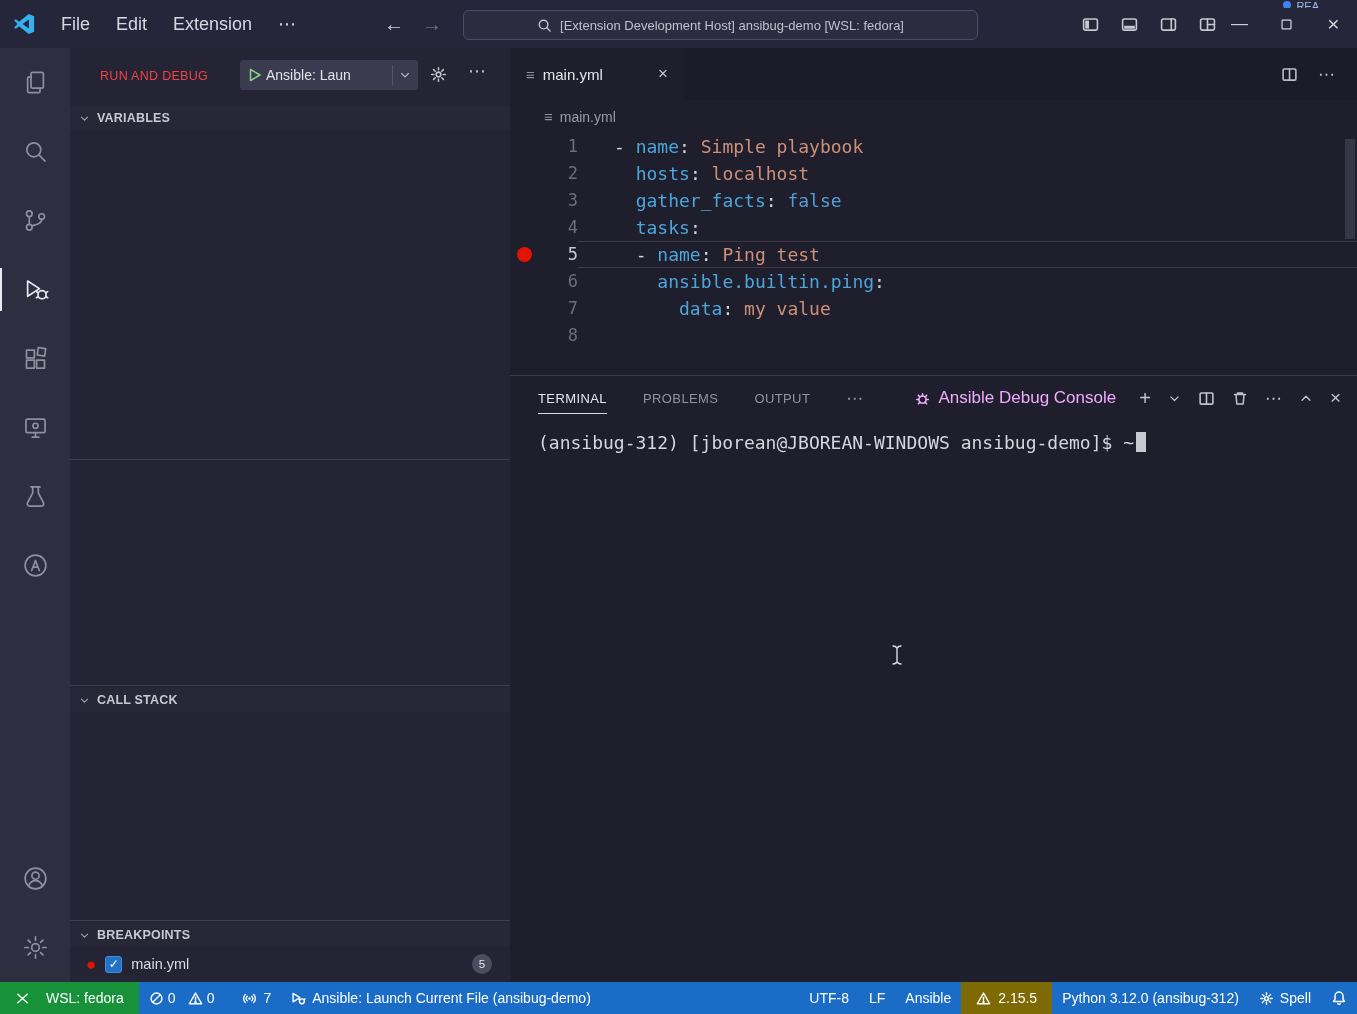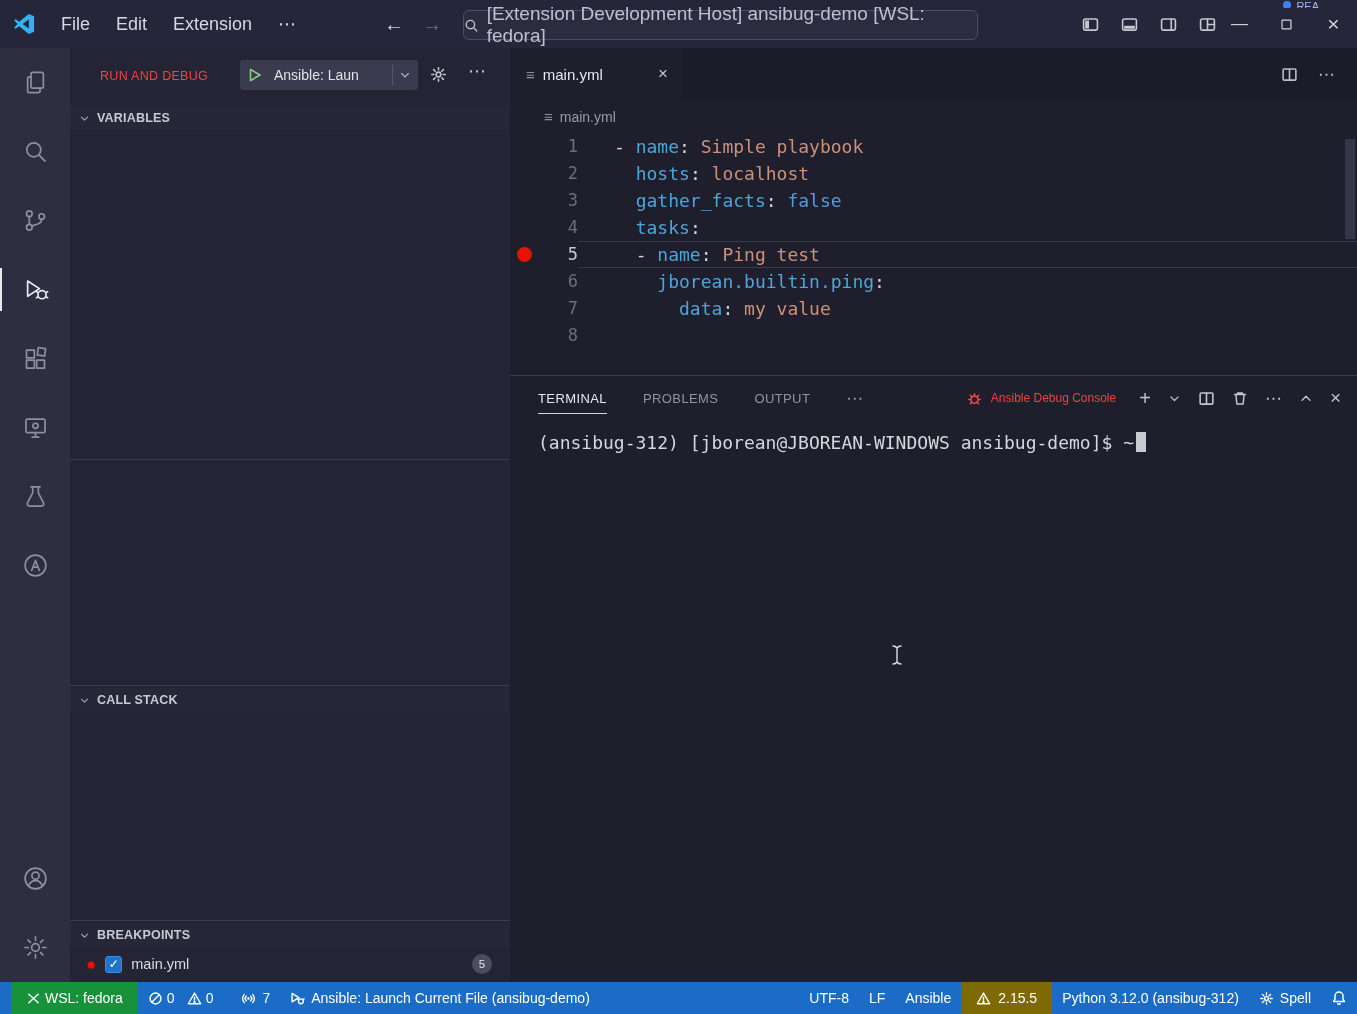--- a/index.html
+++ b/index.html
@@ -9,40 +9,40 @@
   .icon{stroke:currentColor;fill:none;stroke-width:1.5;stroke-linecap:round;stroke-linejoin:round;}
 
   
   .titlebar{position:absolute;top:0;left:0;right:0;height:48px;background:#26263a;display:flex;align-items:center;z-index:5;}
   .vscode-logo{width:48px;display:flex;justify-content:center;align-items:center;}
   .menubar{display:flex;height:100%;}
   .menu-item{padding:0 13px;font-size:18px;color:#d8d8e2;display:flex;align-items:center;}
   .nav-arrow{font-size:20px;width:38px;text-align:center;}
   .nav-arrow.back{color:#d2d2da;margin-left:66px;}
   .nav-arrow.fwd{color:#6d6d7c;}
-  .cmd-center{position:absolute;left:463px;top:10px;width:515px;height:30px;background:#2c2c40;border:1px solid #4c4c64;border-radius:6px;display:flex;align-items:center;justify-content:center;gap:8px;color:#c0c0cc;font-size:19px;}
+  .cmd-center{position:absolute;left:463px;top:10px;width:515px;height:30px;background:#2c2c40;border:1px solid #4c4c64;border-radius:6px;display:flex;align-items:center;justify-content:center;gap:8px;color:#c0c0cc;font-size:13px;}
   .layout-controls{position:absolute;right:141px;top:0;height:48px;display:flex;align-items:center;gap:22px;color:#c8c8d2;}
   .window-controls{position:absolute;right:0;top:0;height:48px;display:flex;}
   .win-btn{width:47px;height:48px;display:flex;align-items:center;justify-content:center;color:#d4d4dc;font-size:17px;}
   .win-btn.close-btn{font-size:21px;}
   .overlay-partial{position:absolute;right:38px;top:0;height:8px;overflow:hidden;font-size:11px;color:#9db8e8;display:flex;gap:5px;align-items:flex-start;}
   .ovdot{width:8px;height:8px;border-radius:50%;background:#3b82f6;display:inline-block;margin-top:1px;}
 
   
   .activitybar{position:absolute;left:0;top:48px;width:70px;bottom:32px;background:#2e2e40;display:flex;flex-direction:column;}
   .ab-item{height:69px;display:flex;align-items:center;justify-content:center;color:#8f8f9e;position:relative;}
   .ab-item.active{color:#e9e9f0;}
   .ab-item.active::before{content:"";position:absolute;left:0;top:13px;bottom:13px;width:2px;background:#e9e9f0;}
   .ab-spacer{flex:1;}
   .ab-item svg{width:27px;height:27px;}
 
   
   .sidebar{position:absolute;left:70px;top:48px;width:440px;bottom:32px;background:#242434;overflow:hidden;}
   .sb-title{position:absolute;left:30px;top:21px;font-size:12.5px;color:#ef4444;letter-spacing:.3px;}
-  .launch-control{position:absolute;left:170px;top:12px;width:178px;height:30px;background:#3b3b50;border-radius:3px;display:flex;align-items:center;padding:0 7px;gap:11px;color:#e2e2ea;font-size:14px;}
+  .launch-control{position:absolute;left:170px;top:12px;width:178px;height:30px;background:#3b3b50;border-radius:3px;display:flex;align-items:center;padding:0 7px;gap:3px;color:#e2e2ea;font-size:14px;}
   .launch-play{color:#89d185;}
   .launch-label{flex:1;white-space:nowrap;overflow:hidden;}
   .lc-chev{border-left:1px solid #55556b;padding-left:6px;height:20px;display:flex;align-items:center;color:#bcbcc8;}
   .sb-gear{position:absolute;left:360px;top:18px;color:#c2c2cd;}
   .sb-dots{position:absolute;left:398px;top:12px;color:#c2c2cd;font-size:18px;}
   .sb-section{position:absolute;left:0;right:0;height:24px;display:flex;align-items:center;gap:7px;padding-left:9px;font-size:12.5px;font-weight:700;color:#c9c9d4;letter-spacing:.2px;background:rgba(255,255,255,.015);}
   .sb-section .chev{color:#a7a7b4;}
   .sb-sep{position:absolute;left:0;right:0;height:1px;background:rgba(130,130,150,.25);}
   .bp-row{position:absolute;left:0;right:0;height:30px;display:flex;align-items:center;padding-left:16px;gap:9px;}
   .bp-red{color:var(--breakpoint-red,#e51400);font-size:17px;line-height:1;}
@@ -73,33 +73,33 @@
   .scroll-thumb{position:absolute;right:2px;top:6px;width:10px;height:100px;background:rgba(140,140,160,.22);}
 
   
   .panel{position:absolute;left:510px;top:375px;right:0;bottom:32px;background:#1e1e2d;border-top:1px solid rgba(128,128,148,.3);}
   .panel-header{height:44px;display:flex;align-items:center;padding:0 16px 0 28px;}
   .ptab{font-size:13px;letter-spacing:.4px;color:#9393a2;margin-right:36px;height:44px;display:flex;align-items:center;position:relative;}
   .ptab.active{color:#e7e7ef;}
   .ptab.active::after{content:"";position:absolute;left:0;right:0;bottom:6px;height:1px;background:#d7d7e0;}
   .ptab-more{color:#9a9aa8;font-size:17px;}
   .panel-actions{margin-left:auto;display:flex;align-items:center;gap:17px;color:#c3c3ce;}
-  .console-sel{display:flex;align-items:center;gap:8px;font-size:12px;color:#ef4444;margin-right:6px;}
+  .console-sel{display:flex;align-items:center;gap:8px;font-size:17px;color:#f0abfc;margin-right:6px;}
   .term-plus{font-size:20px;line-height:1;}
   .pa-dots{font-size:17px;}
   .pa-close{font-size:19px;}
   .terminal{padding:12px 0 0 28px;font-family:"DejaVu Sans Mono",monospace;font-size:18px;color:#d6d6de;}
   .term-cursor{display:inline-block;width:10px;height:20px;background:#c9c9d2;vertical-align:-3px;margin-left:2px;}
   .mouse-ibeam{position:absolute;left:380px;top:268px;color:#dcdce4;}
 
   
   .statusbar{position:absolute;left:0;bottom:0;right:0;height:32px;background:var(--statusbar-blue,#1a6cc7);display:flex;align-items:center;color:#fff;font-size:14px;}
   .sb-left{display:flex;align-items:center;height:100%;}
   .sb-right{margin-left:auto;display:flex;align-items:center;height:100%;}
-  .seg-remote{height:100%;background:var(--remote-green,#17913a);display:flex;align-items:center;gap:4px;padding:0 15px;margin-left:11px;}
+  .seg-remote{height:100%;background:var(--remote-green,#17913a);display:flex;align-items:center;gap:16px;padding:0 15px;}
   .sb-item{display:flex;align-items:center;gap:6px;padding:0 10px;height:100%;}
   .seg-olive{background:var(--warning-olive,#7d6a05);height:100%;display:flex;align-items:center;gap:7px;padding:0 15px;}
   .probs{gap:4px;}
   .probs .num{margin-right:8px;}
 </style>
 </head>
 <body>
 
 <div id="root">
 
@@ -328,21 +328,21 @@
         <div class="code-line active-line">
           <span class="bp-col">
             <span class="bp-dot"></span>
           </span>
           <span class="line-num">5</span>
           <span class="code-text"><span class="tok-pln">  - </span><span class="tok-key">name</span><span class="tok-pln">: </span><span class="tok-str">Ping test</span></span>
         </div>
         <div class="code-line">
           <span class="bp-col"></span>
           <span class="line-num">6</span>
-          <span class="code-text"><span class="tok-pln">    </span><span class="tok-key">jborean.builtin.ping</span><span class="tok-pln">:</span></span>
+          <span class="code-text"><span class="tok-pln">    </span><span class="tok-key">ansible.builtin.ping</span><span class="tok-pln">:</span></span>
         </div>
         <div class="code-line">
           <span class="bp-col"></span>
           <span class="line-num">7</span>
           <span class="code-text"><span class="tok-pln">      </span><span class="tok-key">data</span><span class="tok-pln">: </span><span class="tok-str">my value</span></span>
         </div>
         <div class="code-line">
           <span class="bp-col"></span>
           <span class="line-num">8</span>
           <span class="code-text"></span>

